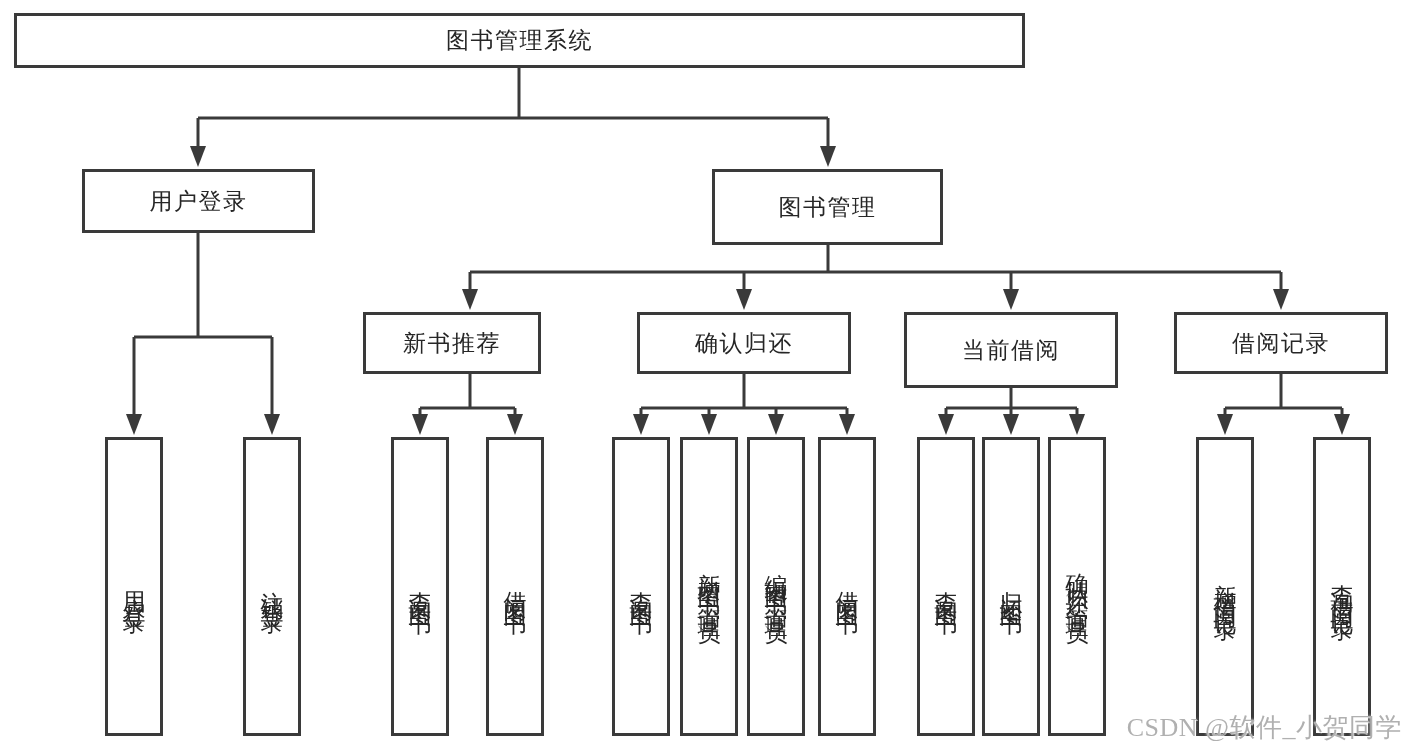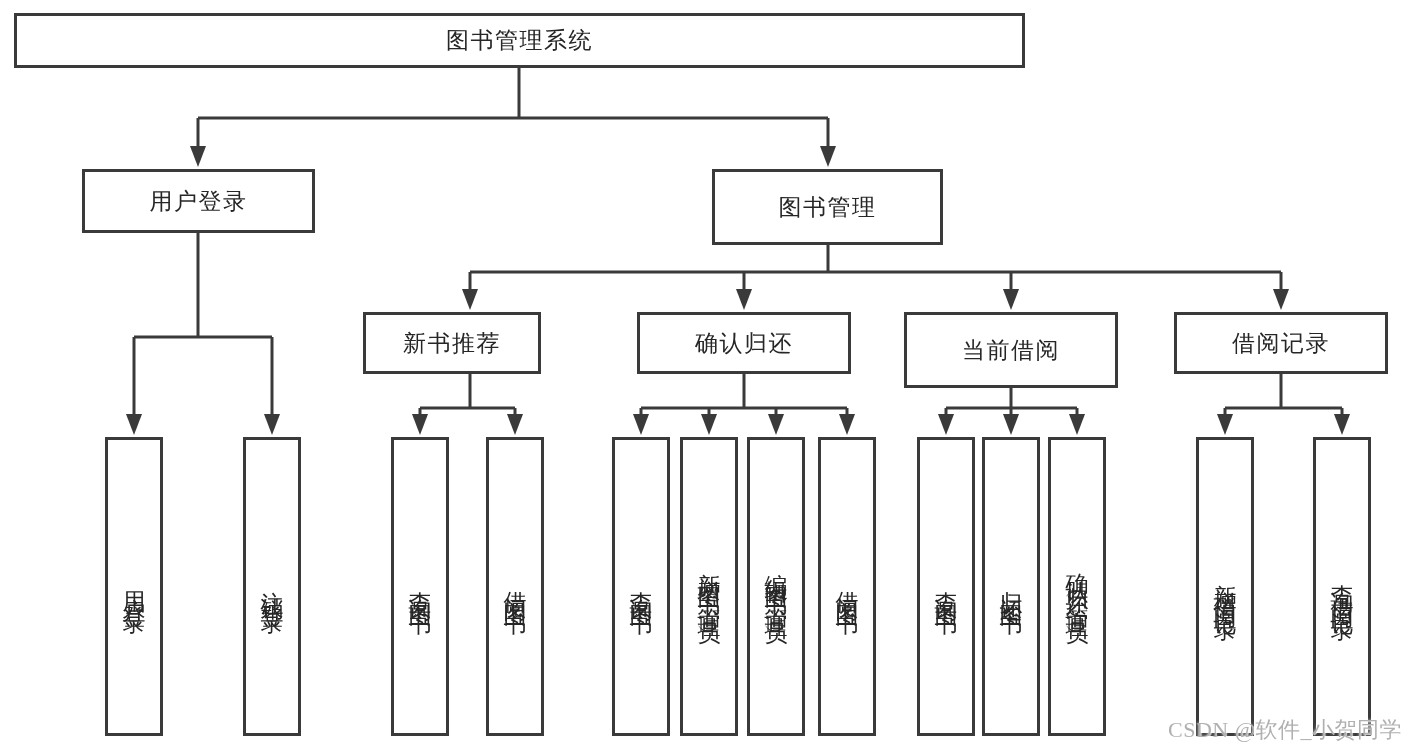--- a/index.html
+++ b/index.html
@@ -32,21 +32,21 @@
   .node.v{
     font-size:23px;
     writing-mode:vertical-rl;
     letter-spacing:7px;
     line-height:1;
     white-space:nowrap;
   }
   .watermark{
     position:absolute;
     right:3px;bottom:2px;
-    font-size:22px;
+    font-size:26px;
     letter-spacing:0.5px;
     color:var(--watermark);
     text-shadow:0 0 3px rgba(255,255,255,.9),1px 1px 0 rgba(255,255,255,.6);
     pointer-events:none;
   }
 </style>
 </head>
 <body>
 
 <div class="canvas">

